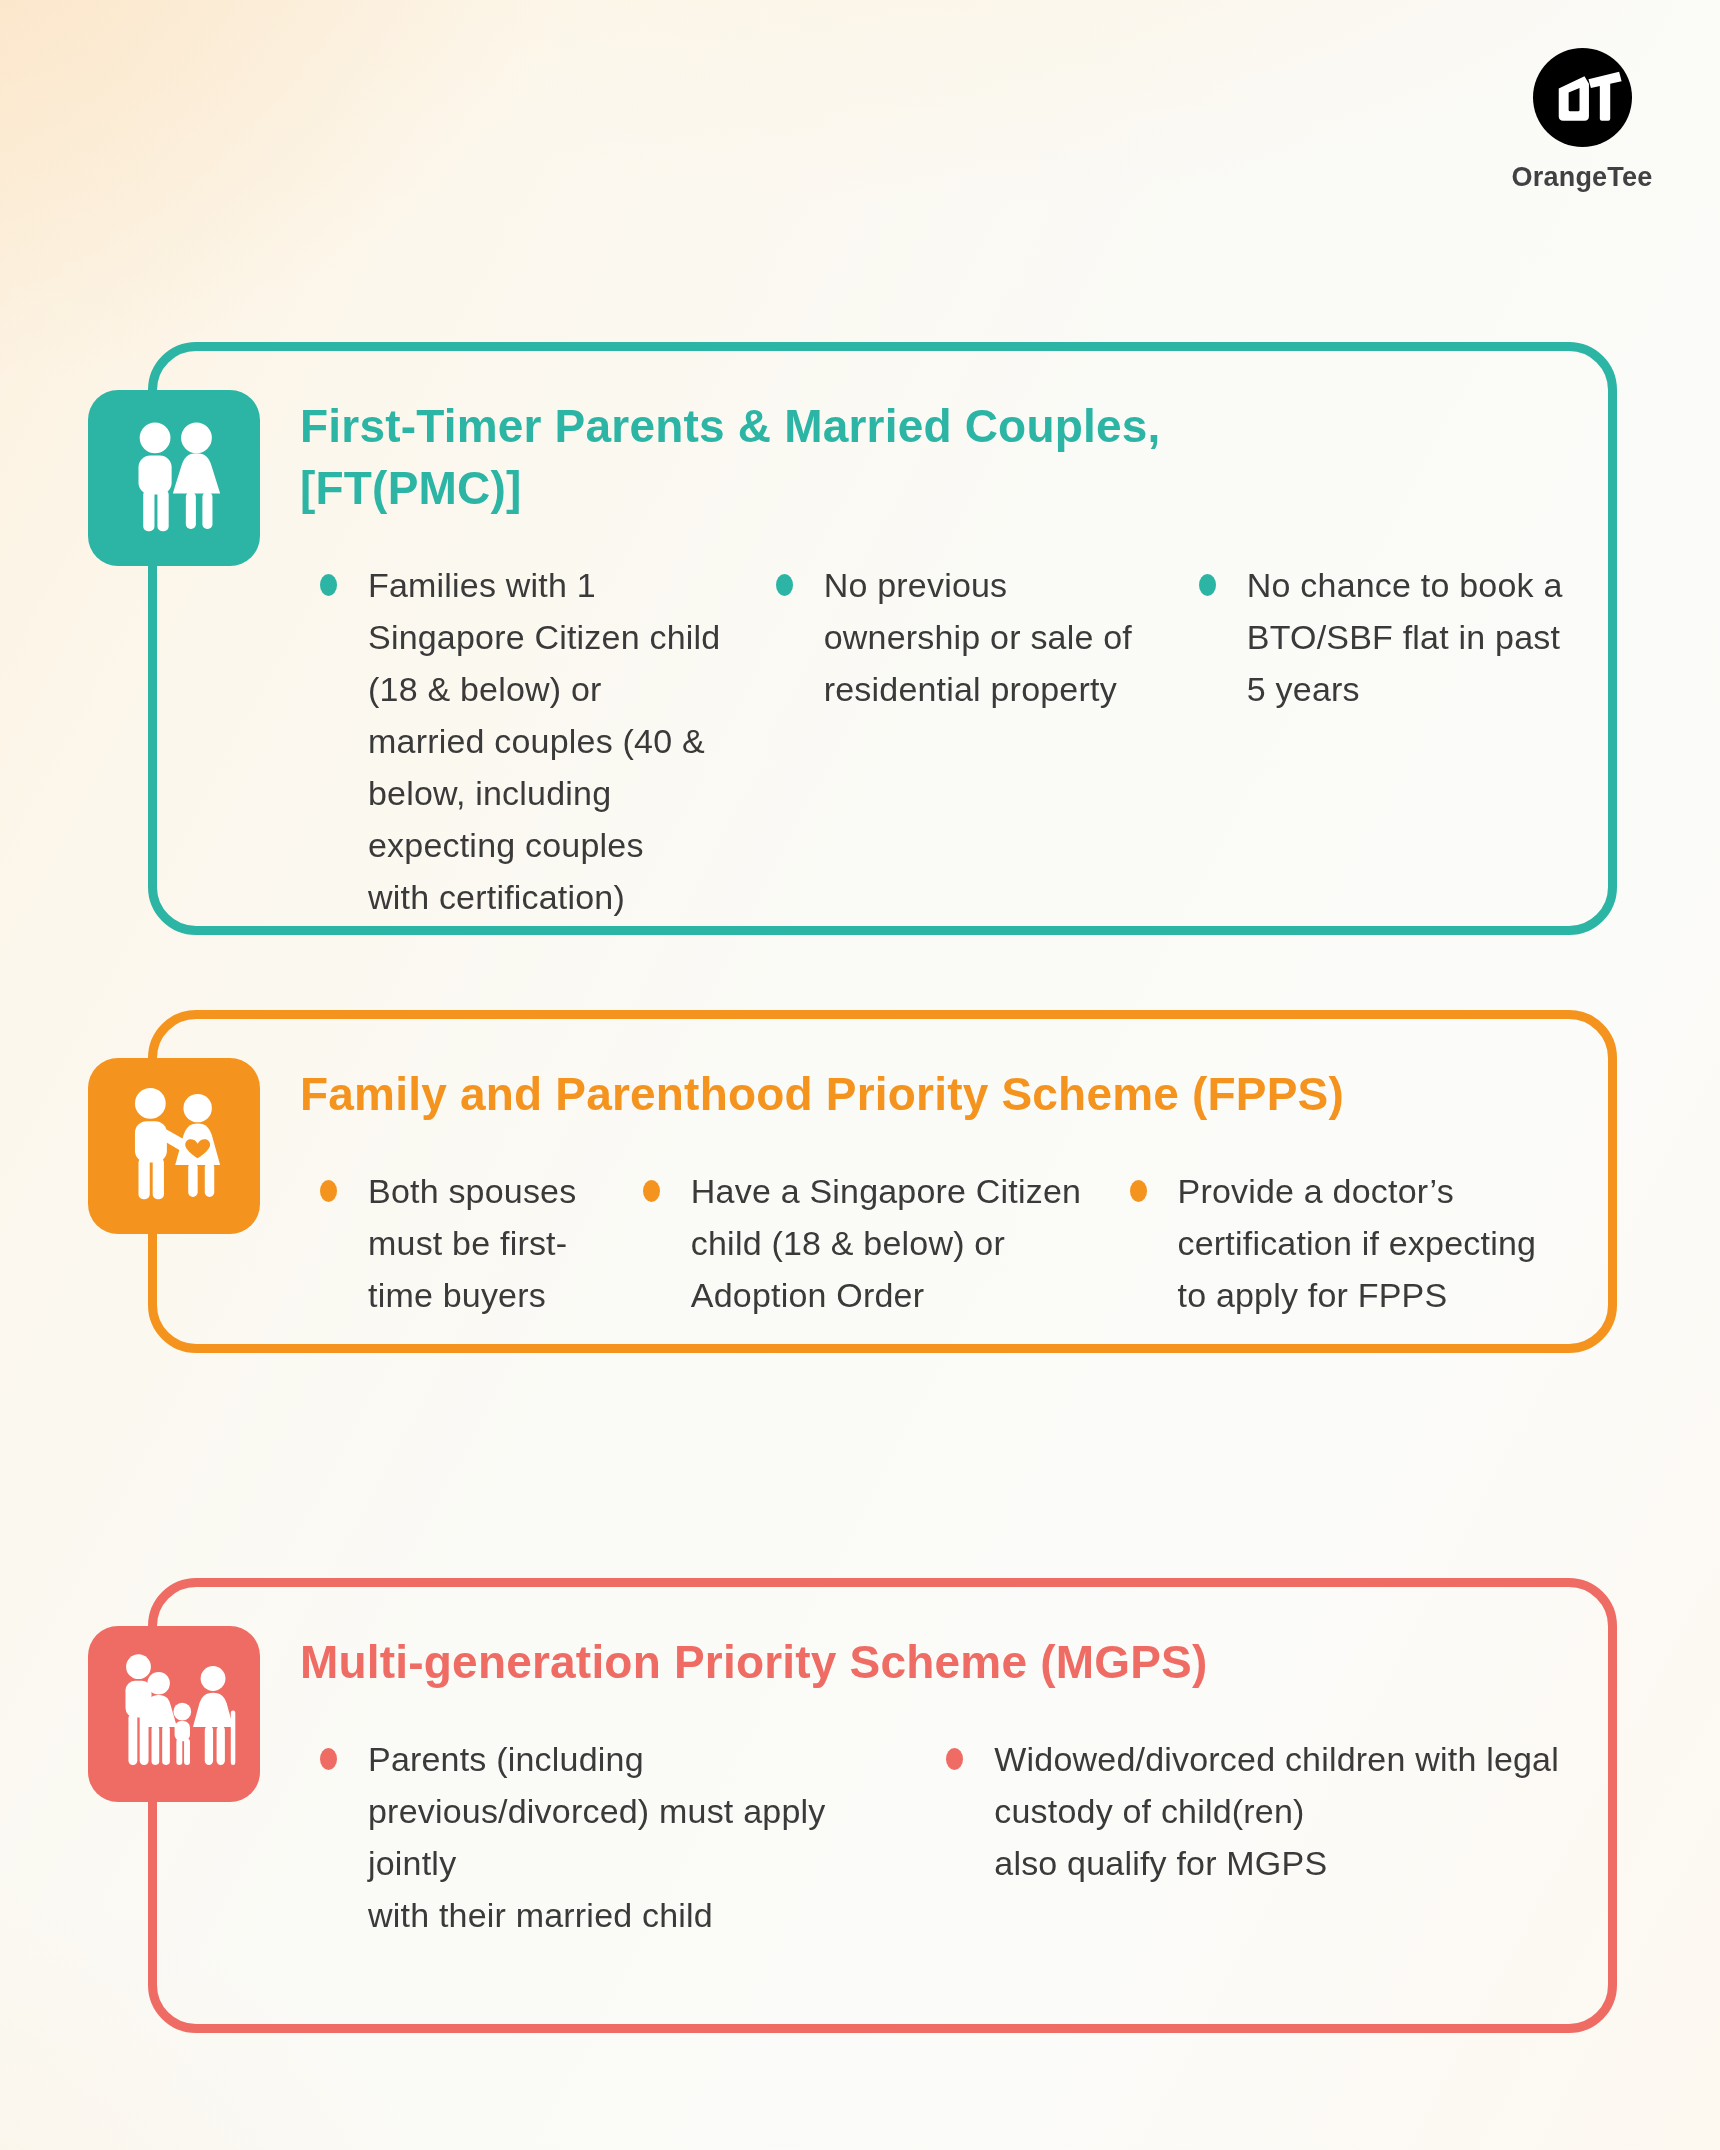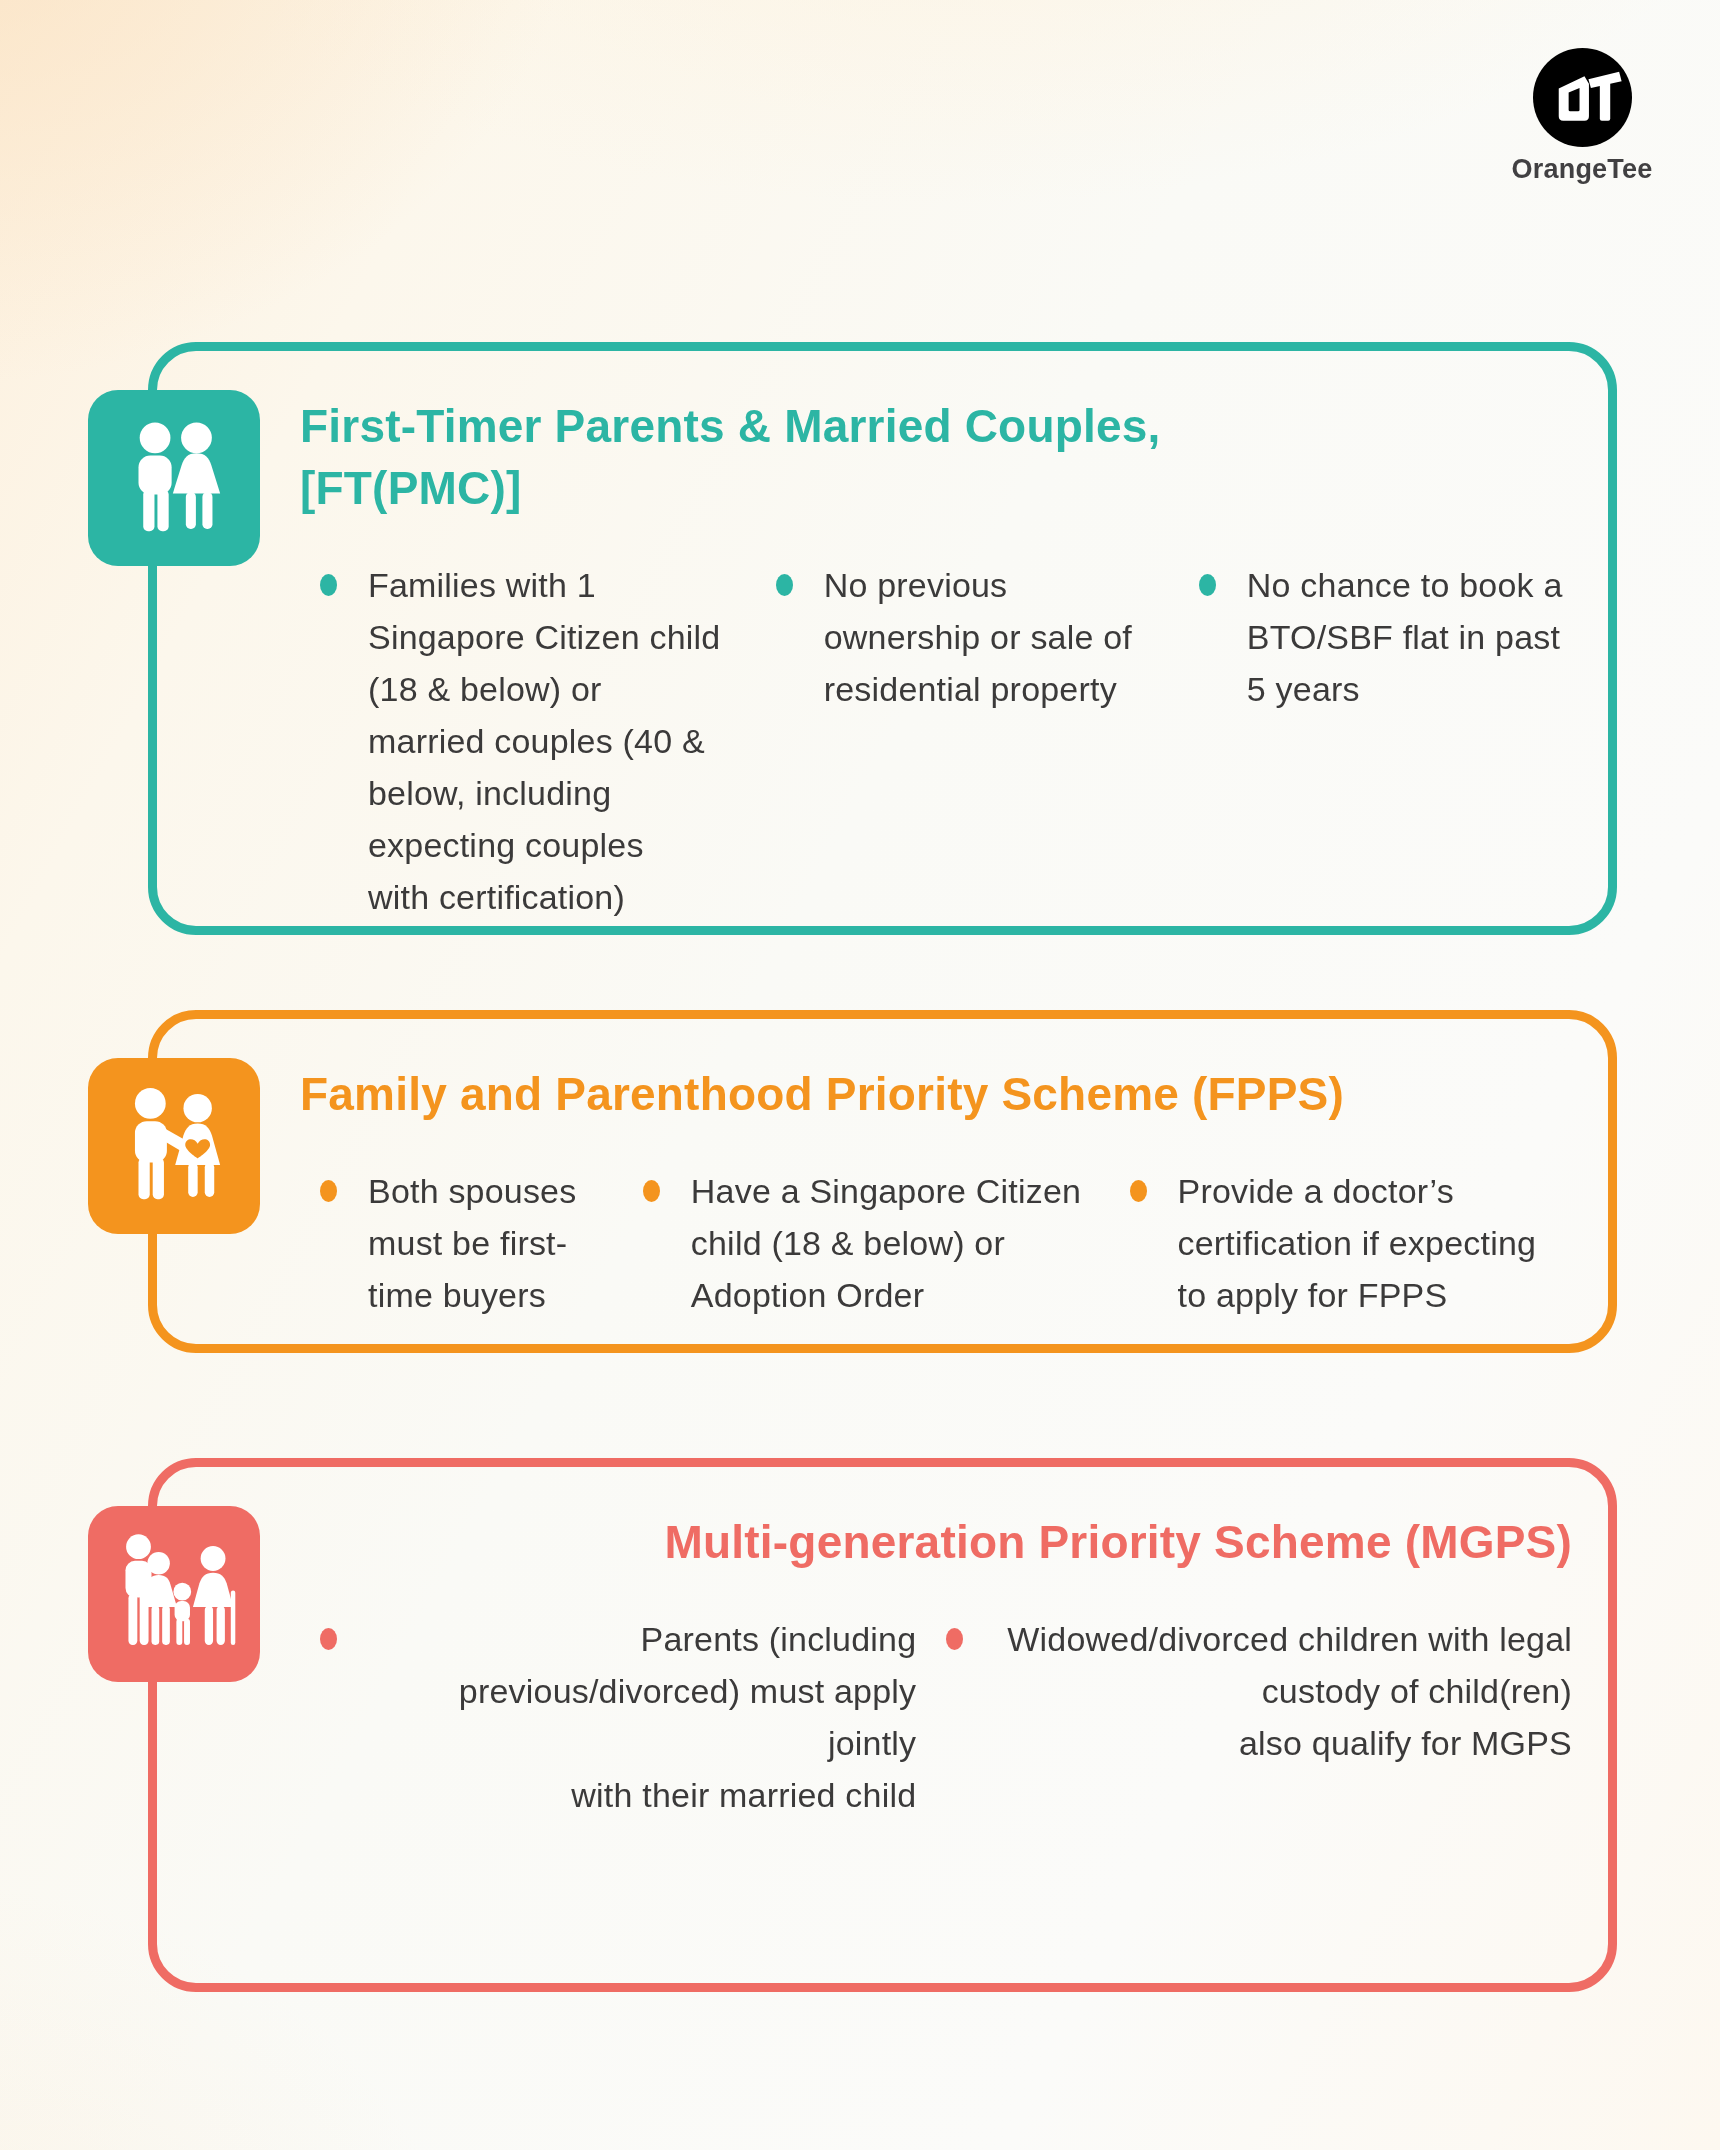--- a/index.html
+++ b/index.html
@@ -7,29 +7,29 @@
     width:1720px;height:2150px;position:relative;overflow:hidden;
     font-family:"Liberation Sans",sans-serif;
     background:
       radial-gradient(1200px 900px at -5% -5%, rgba(250,224,190,.75) 0%, rgba(250,224,190,0) 55%),
       radial-gradient(1400px 700px at 55% -10%, rgba(253,242,222,.8) 0%, rgba(253,242,222,0) 60%),
       radial-gradient(1000px 800px at -5% 108%, rgba(252,238,218,.5) 0%, rgba(252,238,218,0) 55%),
       linear-gradient(118deg,#fdf0dd 0%, #fcf7ec 18%, #fafaf6 45%, #fbfbf9 75%, #fdf8f0 100%);
   }
   .brand{position:absolute;top:48px;left:1510px;width:144px;display:flex;flex-direction:column;align-items:center;}
   .brand-mark{width:99px;height:99px;}
-  .brand-name{margin-top:7px;font-size:27px;font-weight:700;letter-spacing:.2px;color:#414042;}
+  .brand-name{margin-top:15px;font-size:27px;font-weight:700;letter-spacing:.2px;color:#414042;}
 
   .card{
     position:absolute;left:148px;width:1469px;box-sizing:border-box;
     border:9px solid var(--accent);border-radius:48px;background:transparent;margin-top:20px;
   }
   .card--1{top:322px;height:593px;}
   .card--2{top:990px;height:343px;}
-  .card--3{top:1438px;height:534px;text-align:right;}
+  .card--3{top:1558px;height:455px;}
 
   .icon-box{
     position:absolute;left:-69px;top:39px;width:172px;height:176px;
     background:var(--accent);color:var(--accent);border-radius:30px;
     display:flex;align-items:center;justify-content:center;
   }
   .icon-box svg{width:142px;height:142px;}
 
   .card-content{padding:44px 36px 0 143px;}
   .card-title{

